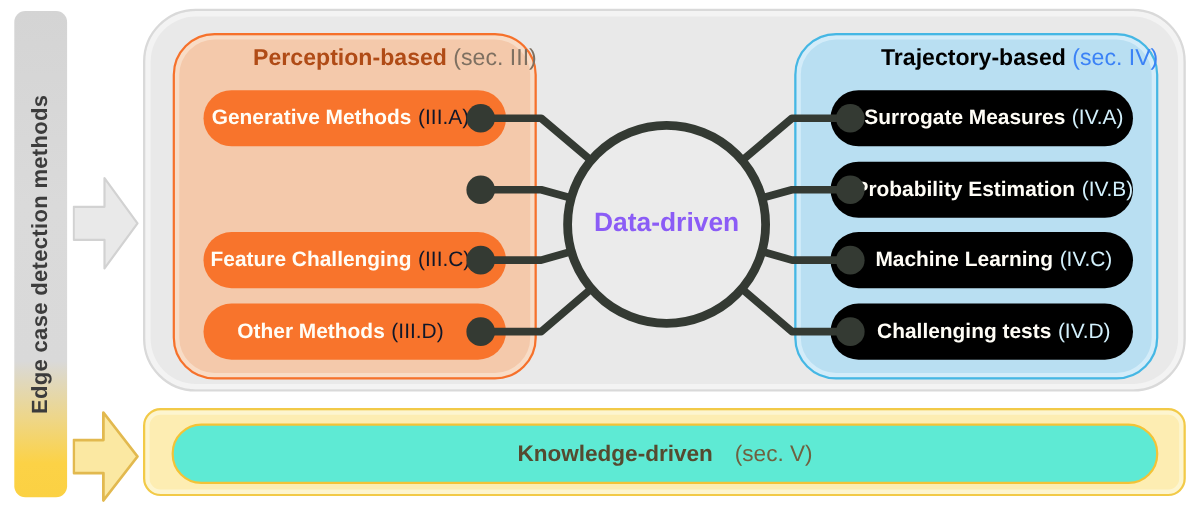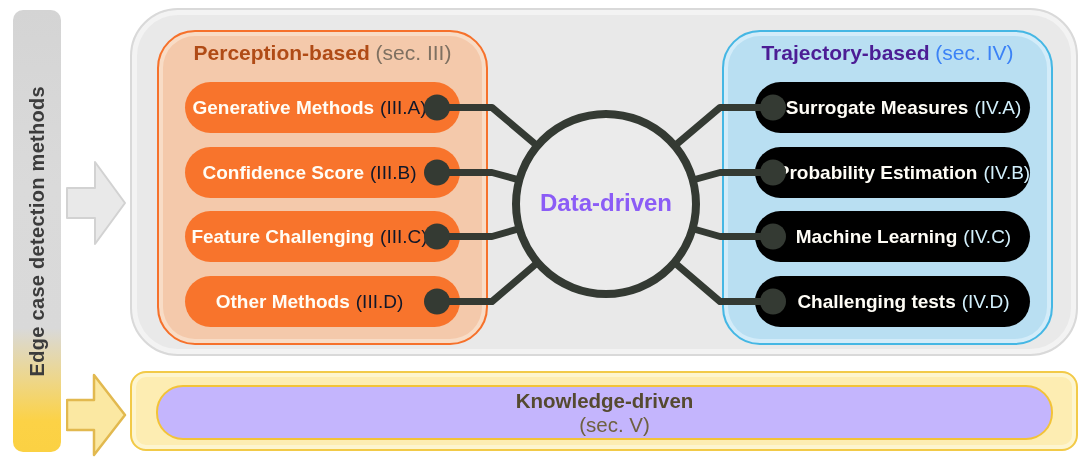--- a/index.html
+++ b/index.html
@@ -23,27 +23,27 @@
     position:absolute; left:130px; top:8px; width:948px; height:348px;
     background:#e9e9e9; border:2px solid #d9d9d9; border-radius:48px; box-sizing:border-box;
     box-shadow: inset 0 0 0 5px #f3f3f3;
   }
 
   
   .group-panel { position:absolute; top:30px; width:331px; height:315px; border-radius:38px; box-sizing:border-box; }
   .perception-panel { left:157px; background:#f4c9ab; border:2px solid #f6712b; box-shadow: inset 0 0 0 4px #f8dcc6; }
   .trajectory-panel { left:722px; background:#b9dff2; border:2px solid #45b7e4; box-shadow: inset 0 0 0 4px #d3ecf9; }
 
-  .group-header { position:absolute; top:41px; width:331px; text-align:center; font-size:21px; white-space:nowrap; }
+  .group-header { position:absolute; top:41px; width:331px; text-align:right; font-size:21px; white-space:nowrap; }
   .group-header .strong { font-weight:bold; }
   .perception-header { left:157px; }
   .perception-header .strong { color:#b04b16; }
   .perception-header .sec { color:#7e7061; }
   .trajectory-header { left:722px; }
-  .trajectory-header .strong { color:#4c1d95; }
+  .trajectory-header .strong { color:#000000; }
   .trajectory-header .sec { color:#3b82f6; }
 
   
   .pill {
     position:absolute; width:275px; height:51px; border-radius:25.5px;
     display:flex; align-items:center; justify-content:center;
     font-size:19px; color:#fffdf6; white-space:nowrap;
   }
   .pill .strong { font-weight:bold;text-align:right; }
   .pill-orange { left:185px; background:#f8742c; }
@@ -63,22 +63,22 @@
   }
 
   
   .knowledge-outer {
     position:absolute; left:130px; top:371px; width:948px; height:80px;
     background:#fdedb2; border:2px solid #f2ca48; border-radius:16px; box-sizing:border-box;
     box-shadow: inset 0 0 0 4px #fdf5cf;
   }
   .knowledge-pill {
     position:absolute; left:156px; top:385px; width:897px; height:55px;
-    background:#c4b5fd; border:2px solid #f3c337; border-radius:27px; box-sizing:border-box;
-    display:flex; align-items:center; justify-content:center; font-size:20.5px; white-space:nowrap;flex-direction:column;
+    background:#5eead4; border:2px solid #f3c337; border-radius:27px; box-sizing:border-box;
+    display:flex; align-items:center; justify-content:center; font-size:20.5px; white-space:nowrap;
   }
   .knowledge-pill .strong { font-weight:bold; color:#554a30; }
   .knowledge-pill .sec { color:#6f6140; margin-left:20px; }
 
   .arrow-svg { position:absolute; }
 </style>
 </head>
 <body>
 
 <div class="canvas">
@@ -98,23 +98,20 @@
   <div class="main-panel"></div>
 
   <div class="group-panel perception-panel"></div>
   <div class="group-header perception-header">
     <span class="strong">Perception-based</span>
     <span class="sec">(sec. III)</span>
   </div>
 
   <div class="pill pill-orange row0">
     <span class="inner"><span class="strong">Generative Methods</span><span class="sec">(III.A)</span></span>
-  </div>
-  <div class="pill pill-orange row1">
-    <span class="inner"><span class="strong">Confidence Score</span><span class="sec">(III.B)</span></span>
   </div>
   <div class="pill pill-orange row2">
     <span class="inner"><span class="strong">Feature Challenging</span><span class="sec">(III.C)</span></span>
   </div>
   <div class="pill pill-orange row3">
     <span class="inner"><span class="strong">Other Methods</span><span class="sec">(III.D)</span></span>
   </div>
 
   <div class="group-panel trajectory-panel"></div>
   <div class="group-header trajectory-header">

